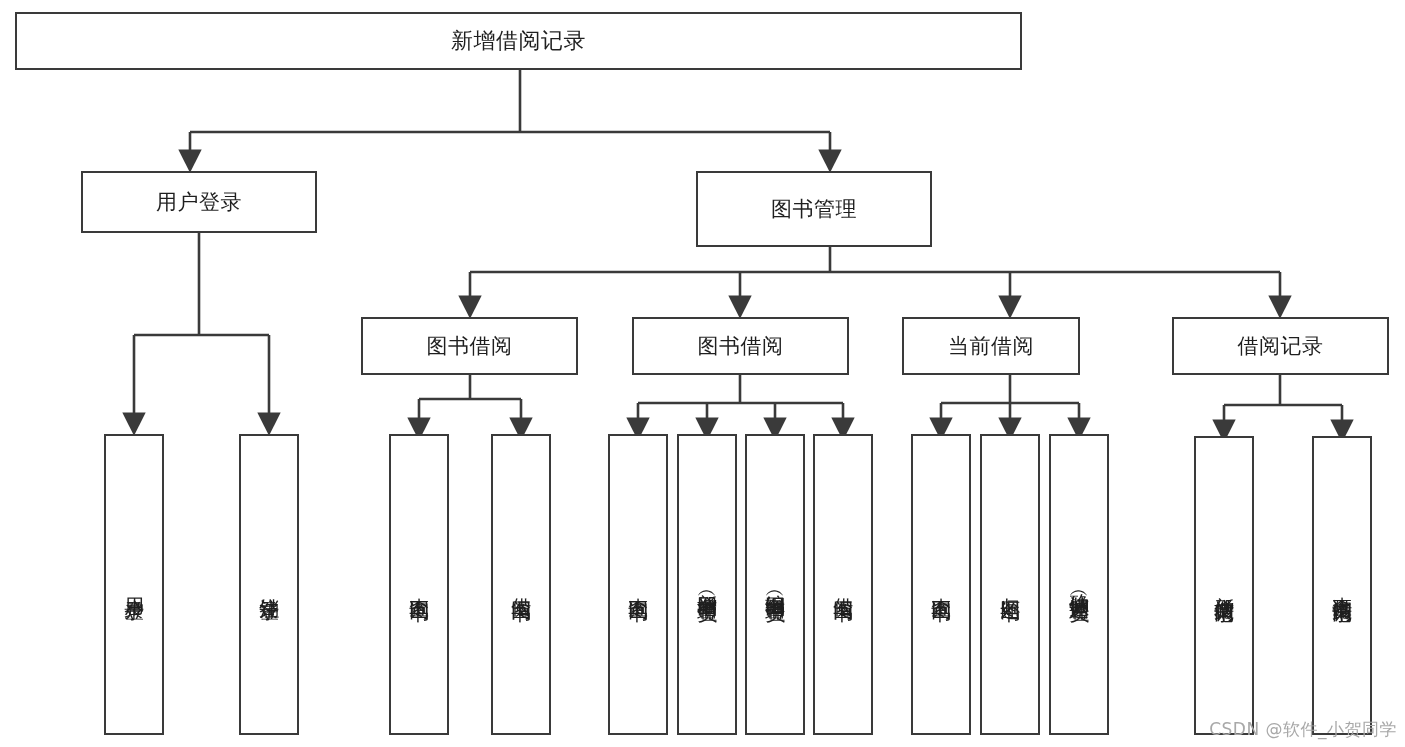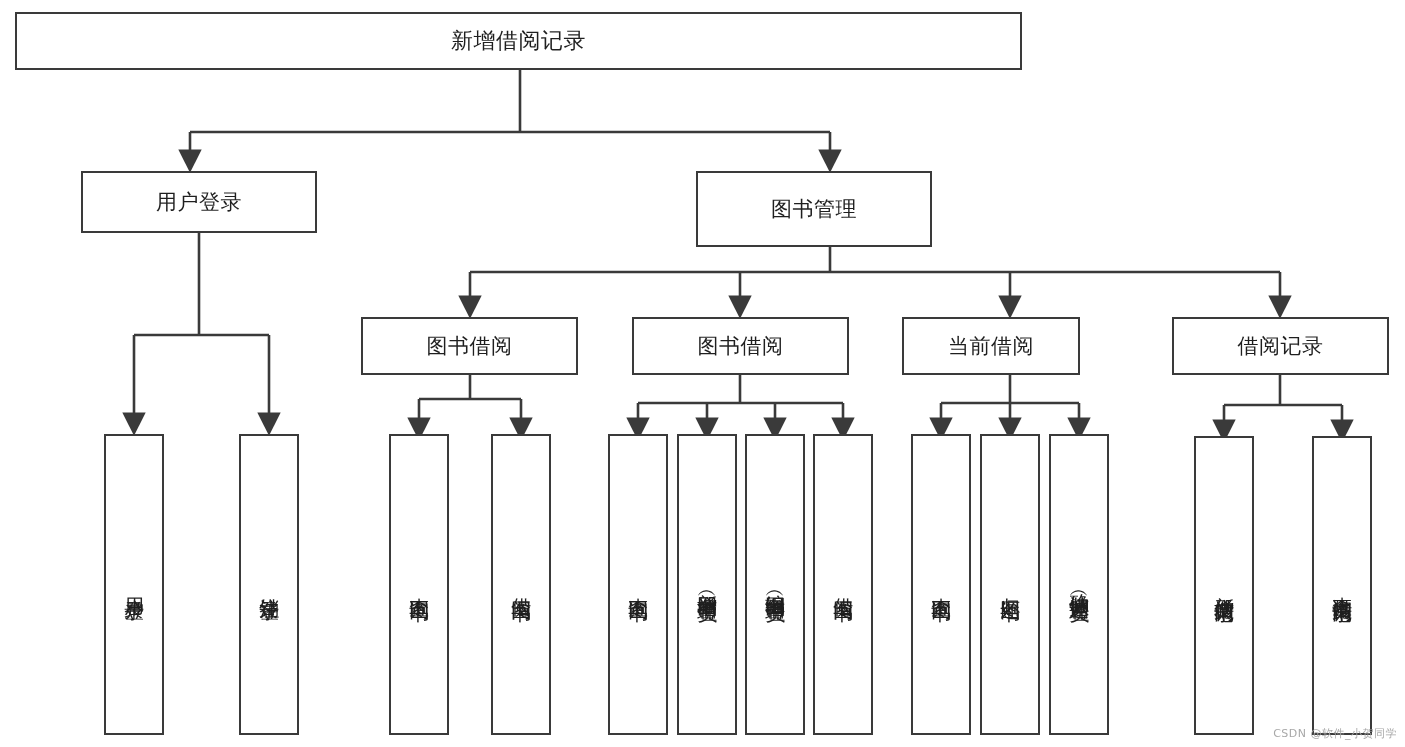--- a/index.html
+++ b/index.html
@@ -53,21 +53,21 @@
     font-size: 20px;
     line-height: 1.28;
     letter-spacing: 1.5px;
     white-space: normal;
     max-height: 100%;
   }
   #watermark {
     position: absolute;
     right: 8px;
     bottom: 6px;
-    font-size: 11px;
+    font-size: 17px;
     color: #a8a8a8;
     white-space: nowrap;
     letter-spacing: 0.5px;
     pointer-events: none;
   }
 </style>
 </head>
 <body>
 
 <div id="canvas">

